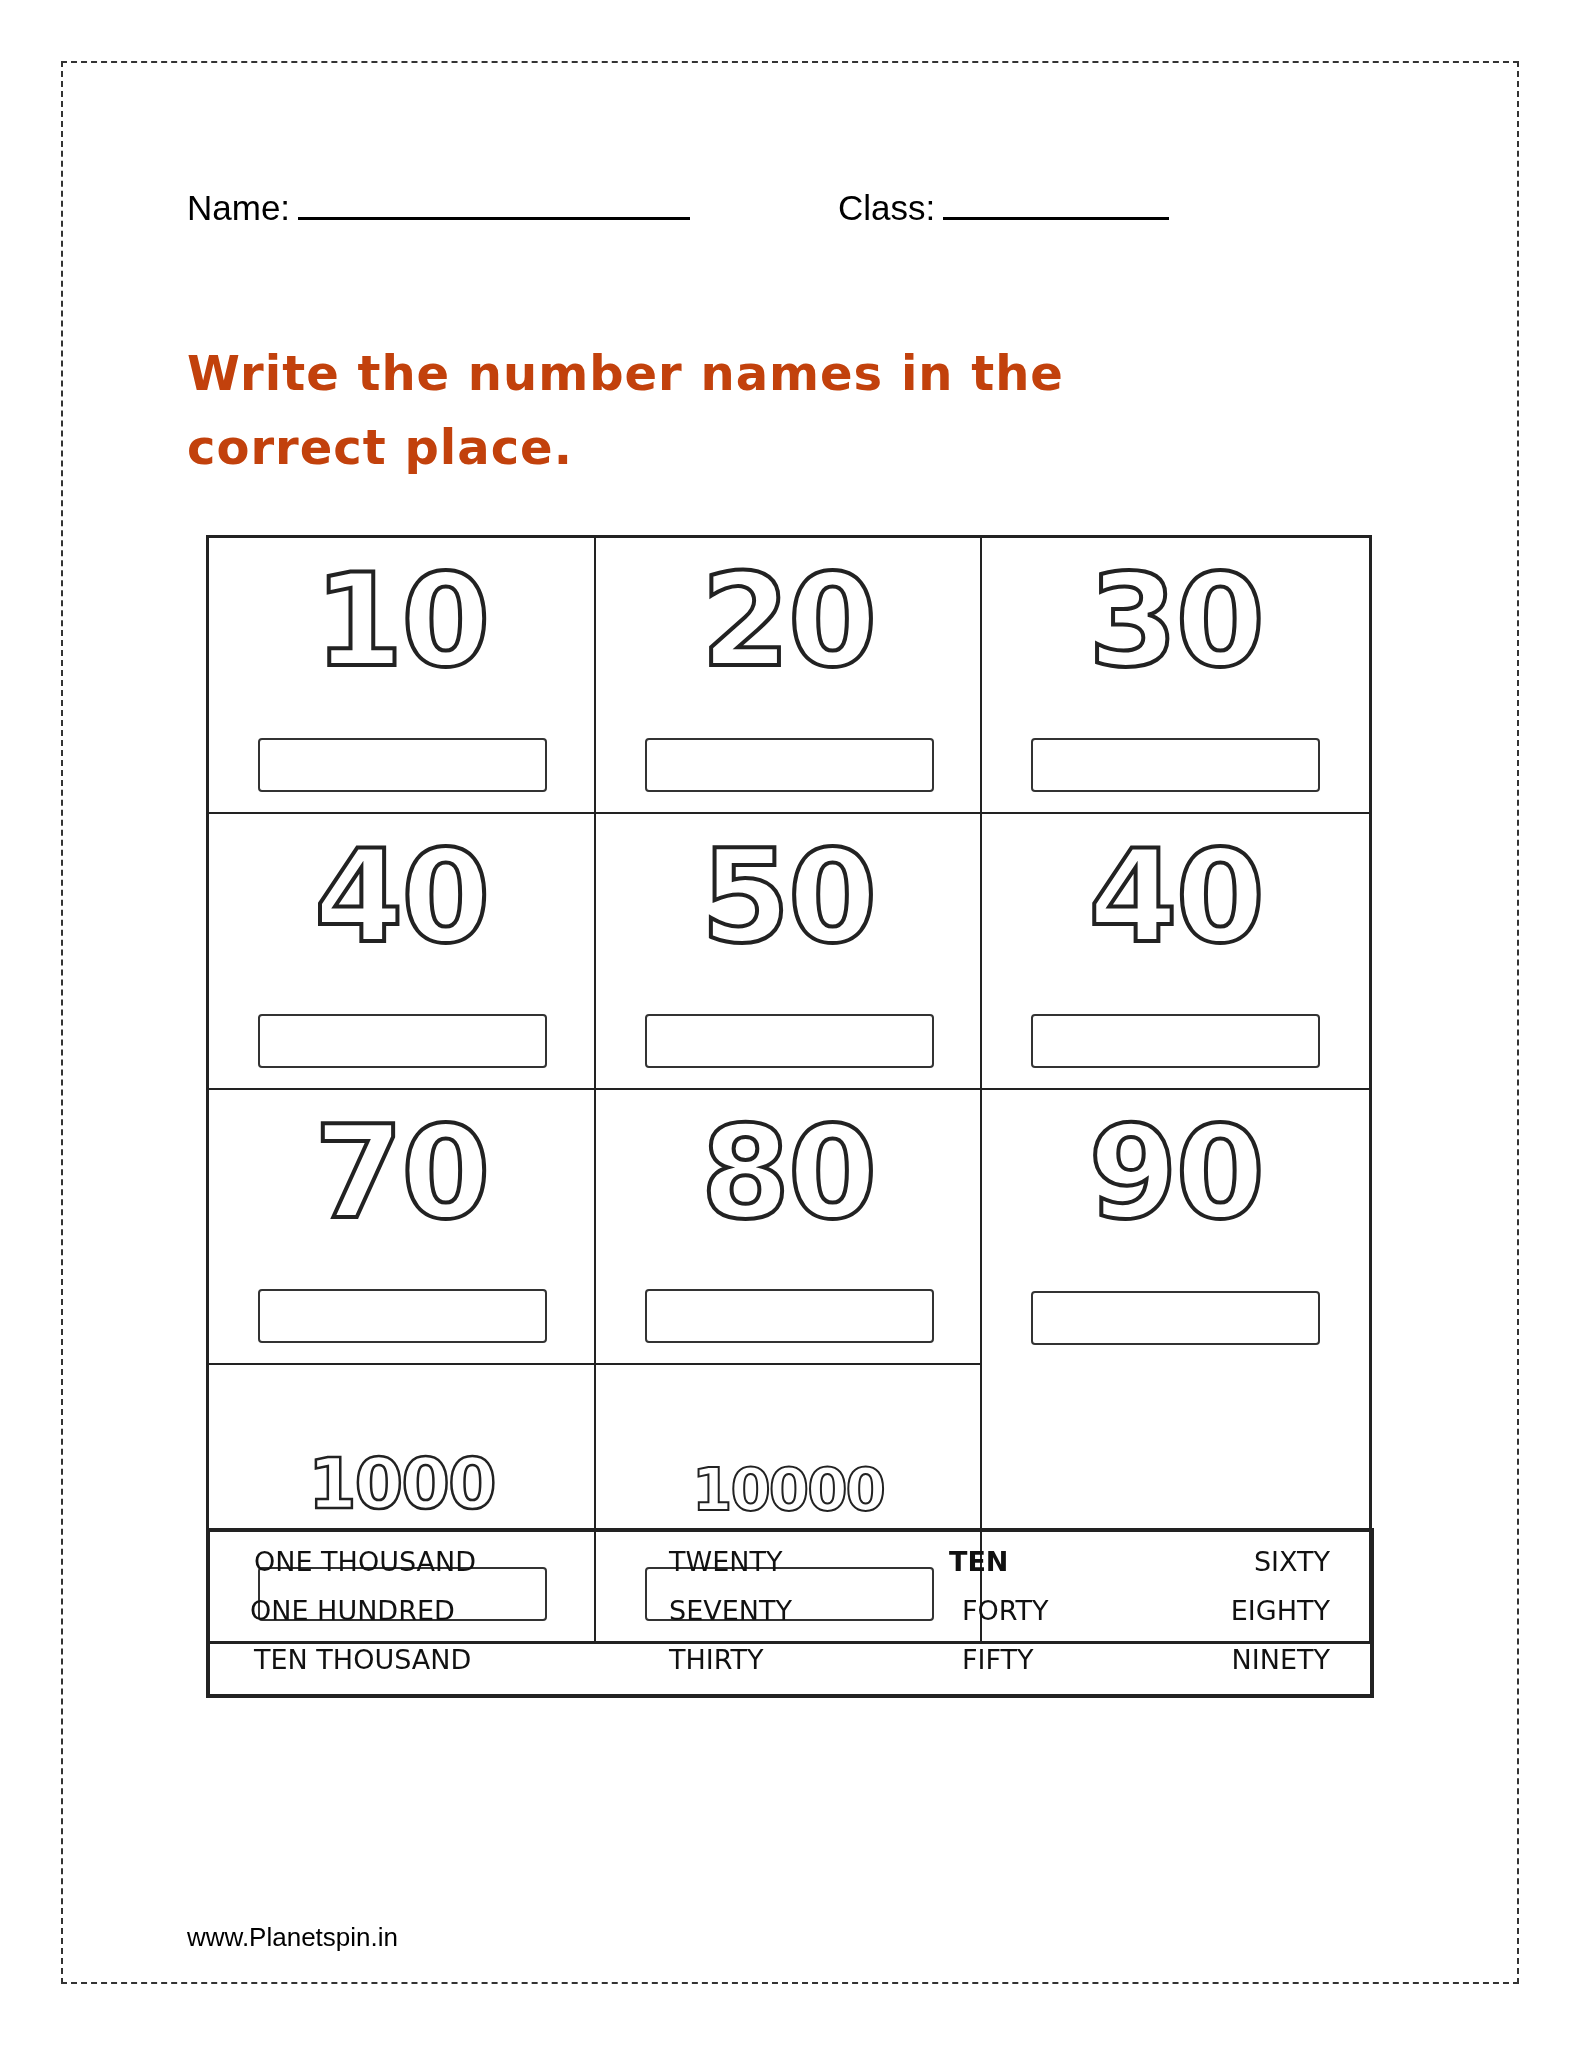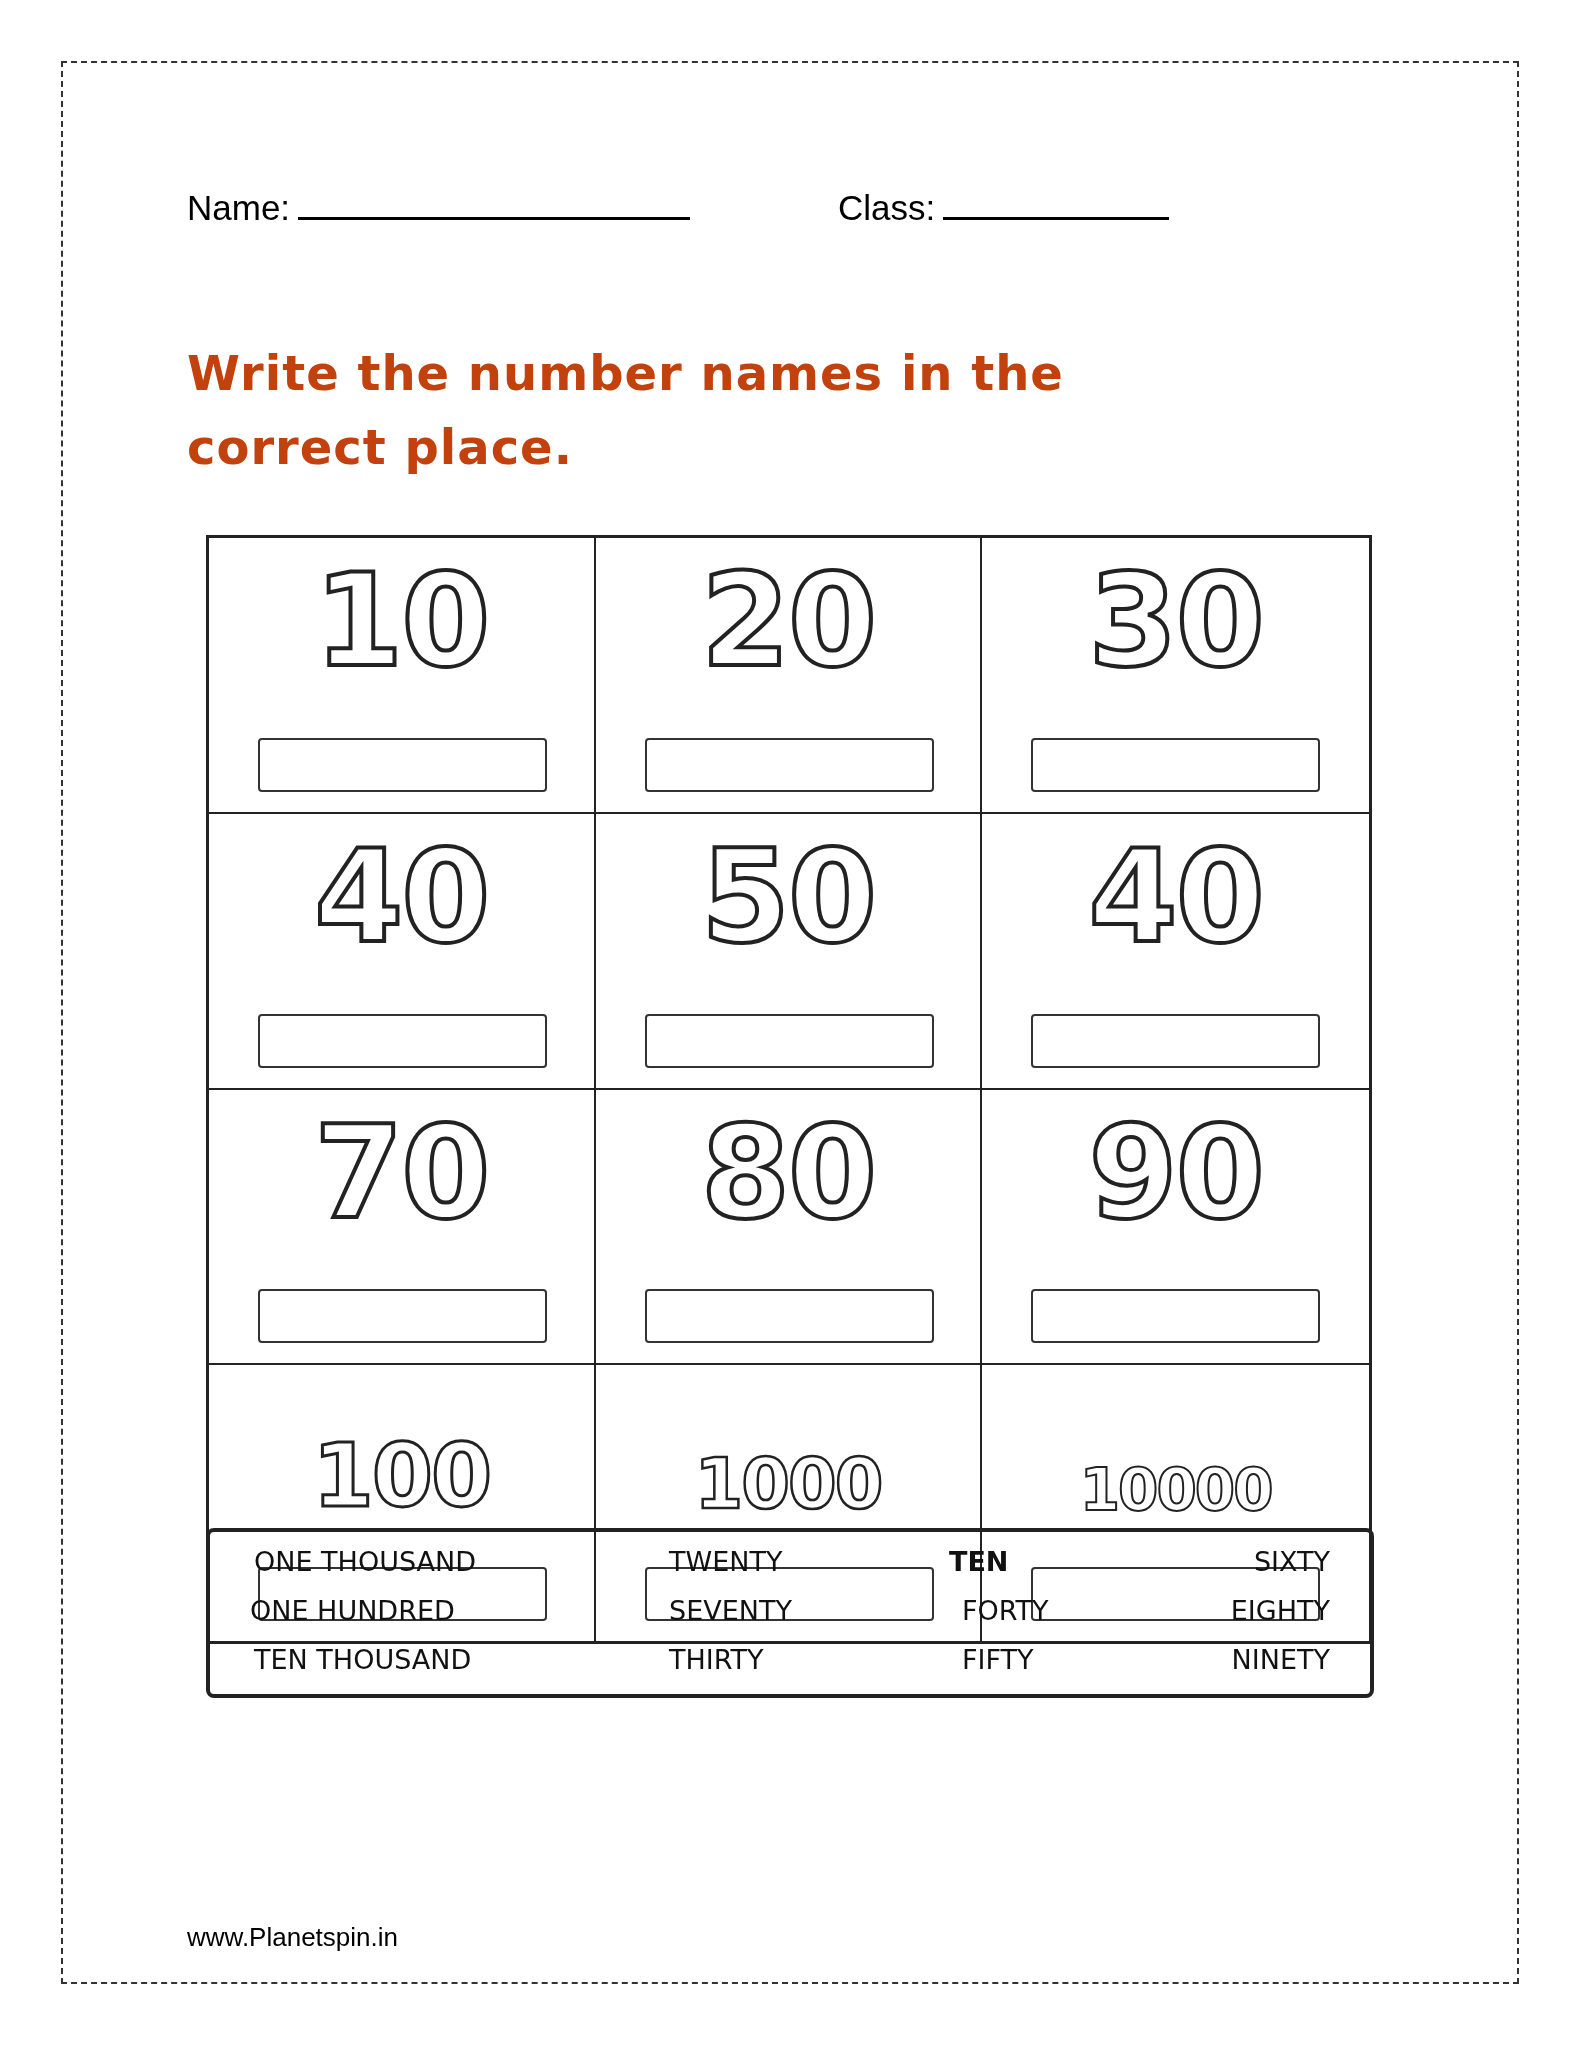--- a/index.html
+++ b/index.html
@@ -10,21 +10,21 @@
   .title{position:absolute;left:187px;top:336px;width:1050px;font-family:"DejaVu Sans",sans-serif;font-weight:bold;font-size:48px;line-height:74px;color:#c2410c;letter-spacing:1px;}
   .grid{position:absolute;left:206px;top:535px;width:1166px;height:1109px;border:3px solid #222;box-sizing:border-box;display:grid;grid-template-columns:repeat(3,1fr);grid-template-rows:repeat(4,1fr);}
   .cell{border-right:2px solid #222;border-bottom:2px solid #222;position:relative;}
   .cell:nth-child(3n){border-right:none;}
   .cell:nth-last-child(-n+3){border-bottom:none;}
   .num{position:absolute;left:0;right:0;top:8px;text-align:center;font-family:"DejaVu Sans",sans-serif;font-weight:bold;font-size:128px;line-height:150px;color:#fff;-webkit-text-stroke:4px #222;letter-spacing:-2px;}
   .num.small{font-size:88px;top:36px;-webkit-text-stroke:3px #222;}
   .num.smaller{font-size:70px;top:44px;-webkit-text-stroke:2.5px #222;}
   .num.smallest{font-size:58px;top:50px;-webkit-text-stroke:2px #222;}
   .answer{position:absolute;left:49px;width:289px;height:54px;bottom:20px;border:2px solid #333;border-radius:4px;box-sizing:border-box;background:#fff;}
-  .wordbank{position:absolute;left:206px;top:1528px;width:1168px;height:170px;border:4px solid #222;border-radius:8px;box-sizing:border-box;}
+  .wordbank{position:absolute;left:206px;top:1528px;width:1168px;height:170px;border:4px solid #222;border-radius:0;box-sizing:border-box;}
   .word{position:absolute;font-family:"DejaVu Sans",sans-serif;font-size:27px;color:#111;letter-spacing:0px;}
   .footer{position:absolute;left:187px;top:1922px;font-size:26px;color:#000;font-family:"Liberation Sans",sans-serif;}
 </style>
 </head>
 <body>
 
 <div class="page-border"></div>
 
 <div class="field" style="left:187px;">
   <span>Name:</span><span class="line" style="width:392px;"></span>
@@ -66,24 +66,20 @@
     </div>
   <div class="cell">
       <div class="num">80</div>
       <div class="answer"></div>
     </div>
   <div class="cell">
       <div class="num">90</div>
       <div class="answer"></div>
     </div>
   <div class="cell">
-      <div class="num small">100</div>
-      <div class="answer"></div>
-    </div>
-  <div class="cell">
       <div class="num smaller">1000</div>
       <div class="answer"></div>
     </div>
   <div class="cell">
       <div class="num smallest">10000</div>
       <div class="answer"></div>
     </div>
 </div>
 
 <div class="wordbank">

